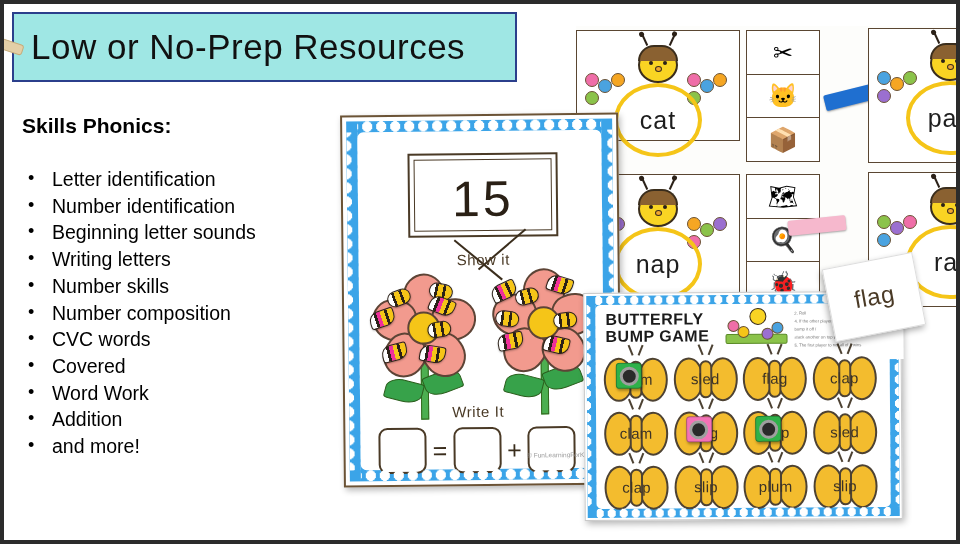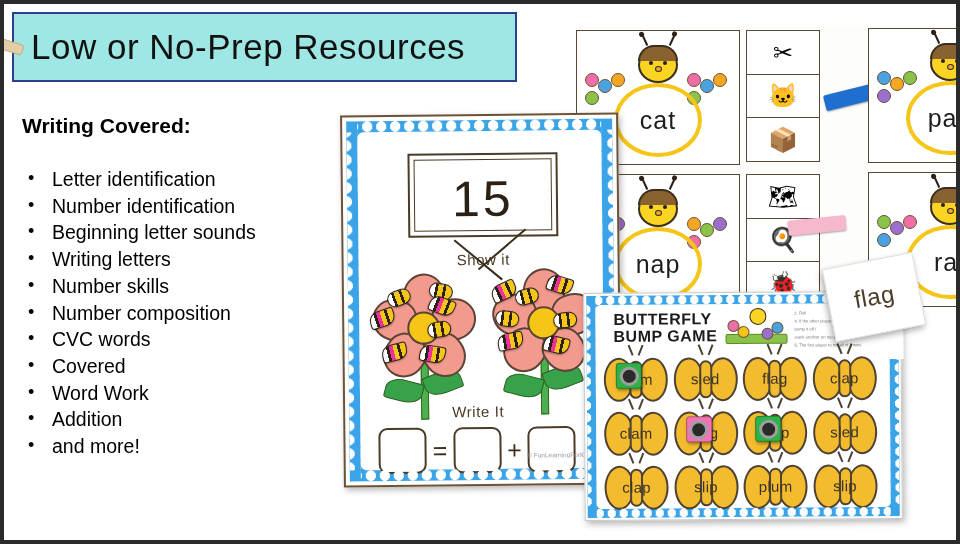--- a/index.html
+++ b/index.html
@@ -57,21 +57,21 @@
 
   
   .bee-sheet {
     left: 572px; top: 22px; width: 388px; height: 270px;
     background: #fdfdfb;
   }
   .bee-card {
     position: absolute; background: #fff;
     border: 1.6px solid #5a4632;
   }
-  .bee-card.c1 { left: 0px;   top: 4px;  width: 164px; height: 135px; }
+  .bee-card.c1 { left: 0px;   top: 4px;  width: 164px; height: 111px; }
   .bee-card.c2 { left: 292px; top: 2px;  width: 164px; height: 135px; }
   .bee-card.c3 { left: 0px;   top: 148px; width: 164px; height: 135px; }
   .bee-card.c4 { left: 292px; top: 146px; width: 164px; height: 135px; }
 
   .pic-col {
     position: absolute; width: 74px;
     display: flex; flex-direction: column;
   }
   .pic-col.p1 { left: 170px; top: 4px; }
   .pic-col.p3 { left: 170px; top: 148px; }
@@ -295,21 +295,21 @@
     content:""; position:absolute; left:9px; right:9px; top:0; height:9px;
     background: radial-gradient(circle at center 4.5px, #fff 4.3px, transparent 4.5px) center top / 12px 9px repeat-x;
     z-index:2;
   }
   .bump-scallop::after {
     content:""; position:absolute; left:9px; right:9px; bottom:0; height:9px;
     background: radial-gradient(circle at center 4.5px, #fff 4.3px, transparent 4.5px) center bottom / 12px 9px repeat-x;
     z-index:2;
   }
   .bump-title {
-    position: absolute; left: 18px; top: 6px;
+    position: absolute; left: 10px; top: 6px;
     font-size: 16px; font-weight: bold; color: #1b1b1b;
     line-height: 17px; letter-spacing: .5px;
   }
   .bump-clipart {
     position: absolute; left: 130px; top: 4px;
     width: 62px; height: 36px;
   }
   .grass {
     position: absolute; left: 0; bottom: 0; width: 62px; height: 10px;
     background: #8bc34a; border: 1px solid #5a8a26; border-radius: 2px;
@@ -403,21 +403,21 @@
 </style>
 </head>
 <body>
 
 <div id="slide">
 
   <div class="header-box">
     <div class="header-title">Low or No-Prep Resources</div>
   </div>
 
-  <div class="skills-heading">Writing Covered:</div>
+  <div class="skills-heading">Skills Phonics:</div>
   <ul class="skills-list" id="skills-list">
       <li>Letter identification</li>
       <li>Number identification</li>
       <li>Beginning letter sounds</li>
       <li>Writing letters</li>
       <li>Number skills</li>
       <li>Number composition</li>
       <li>CVC words</li>
       <li>Covered</li>
       <li>Word Work</li>

